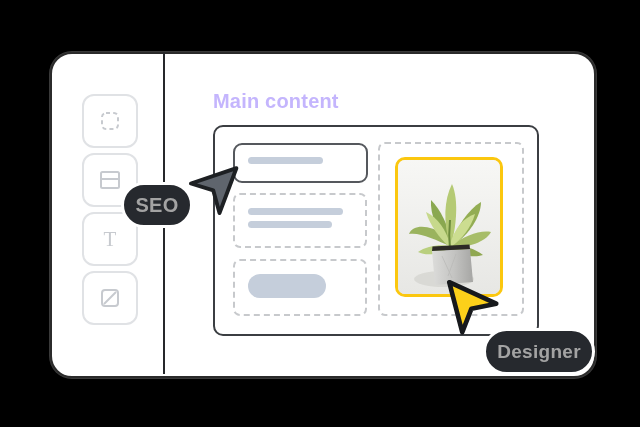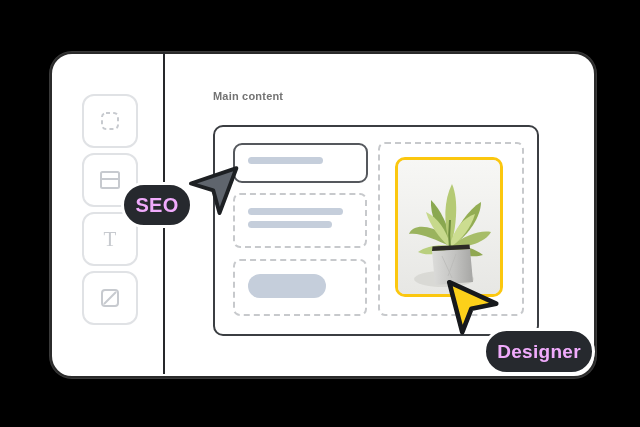--- a/index.html
+++ b/index.html
@@ -8,42 +8,42 @@
   
   .card{position:absolute;left:50px;top:52px;width:542px;height:322px;background:#fff;
         border:2px solid #2b2b2b;border-radius:22px;box-shadow:0 0 0 1px #3a3a3a;}
   .divider{position:absolute;left:163px;top:52px;width:2px;height:322px;background:#26282b;}
   
   .tool{position:absolute;left:82px;width:52px;height:50px;border:2px solid #e0e2e5;
         border-radius:12px;background:#fff;display:flex;align-items:center;justify-content:center;}
   .tool svg{display:block;}
   .tool .tglyph{font-family:"Liberation Serif", serif;font-size:21px;color:#c7cacf;line-height:1;}
   
-  .main-title{position:absolute;left:213px;top:90px;font-size:11px;font-weight:600;
-              color:#737373;letter-spacing:.2px;}
+  .main-title{position:absolute;left:213px;top:90px;font-size:20px;font-weight:600;
+              color:#c4b5fd;letter-spacing:.2px;}
   .content-frame{position:absolute;left:213px;top:125px;width:322px;height:207px;
                  border:2px solid #3b3e42;border-radius:10px;background:#fff;}
   .block-solid{position:absolute;left:233px;top:143px;width:131px;height:36px;
                border:2px solid #55585d;border-radius:9px;background:#fff;}
   .block-dash{position:absolute;border:2px dashed #c7c9cc;border-radius:7px;background:#fff;}
   .bd-text{left:233px;top:193px;width:130px;height:51px;}
   .bd-btn{left:233px;top:259px;width:130px;height:53px;}
   .bd-img{left:378px;top:142px;width:142px;height:170px;}
   .bar{position:absolute;background:#c5cedb;border-radius:4px;height:7px;}
   .pill-ph{position:absolute;left:248px;top:274px;width:78px;height:24px;border-radius:12px;
            background:#c5cedb;}
   
   .img-box{position:absolute;left:395px;top:157px;width:108px;height:140px;border-radius:10px;
            border:3px solid #fbc70f;overflow:hidden;background:#f1f1ef;box-sizing:border-box;}
   .img-box svg{display:block;width:102px;height:134px;}
   
   .cursor{position:absolute;}
   .cursor svg{display:block;overflow:visible;}
   .name-pill{position:absolute;background:#26292e;border:3px solid #fff;border-radius:999px;
-             color:#f0abfc;font-weight:700;display:flex;align-items:center;justify-content:center;
+             color:#a3a3a3;font-weight:700;display:flex;align-items:center;justify-content:center;
              letter-spacing:.3px;box-sizing:border-box;}
   .pill-seo{left:121px;top:182px;width:72px;height:46px;font-size:20px;}
   .pill-designer{left:483px;top:328px;width:112px;height:47px;font-size:19px;}
 </style>
 </head>
 <body>
 
 <div class="stage">
 
   <div class="card"></div>

